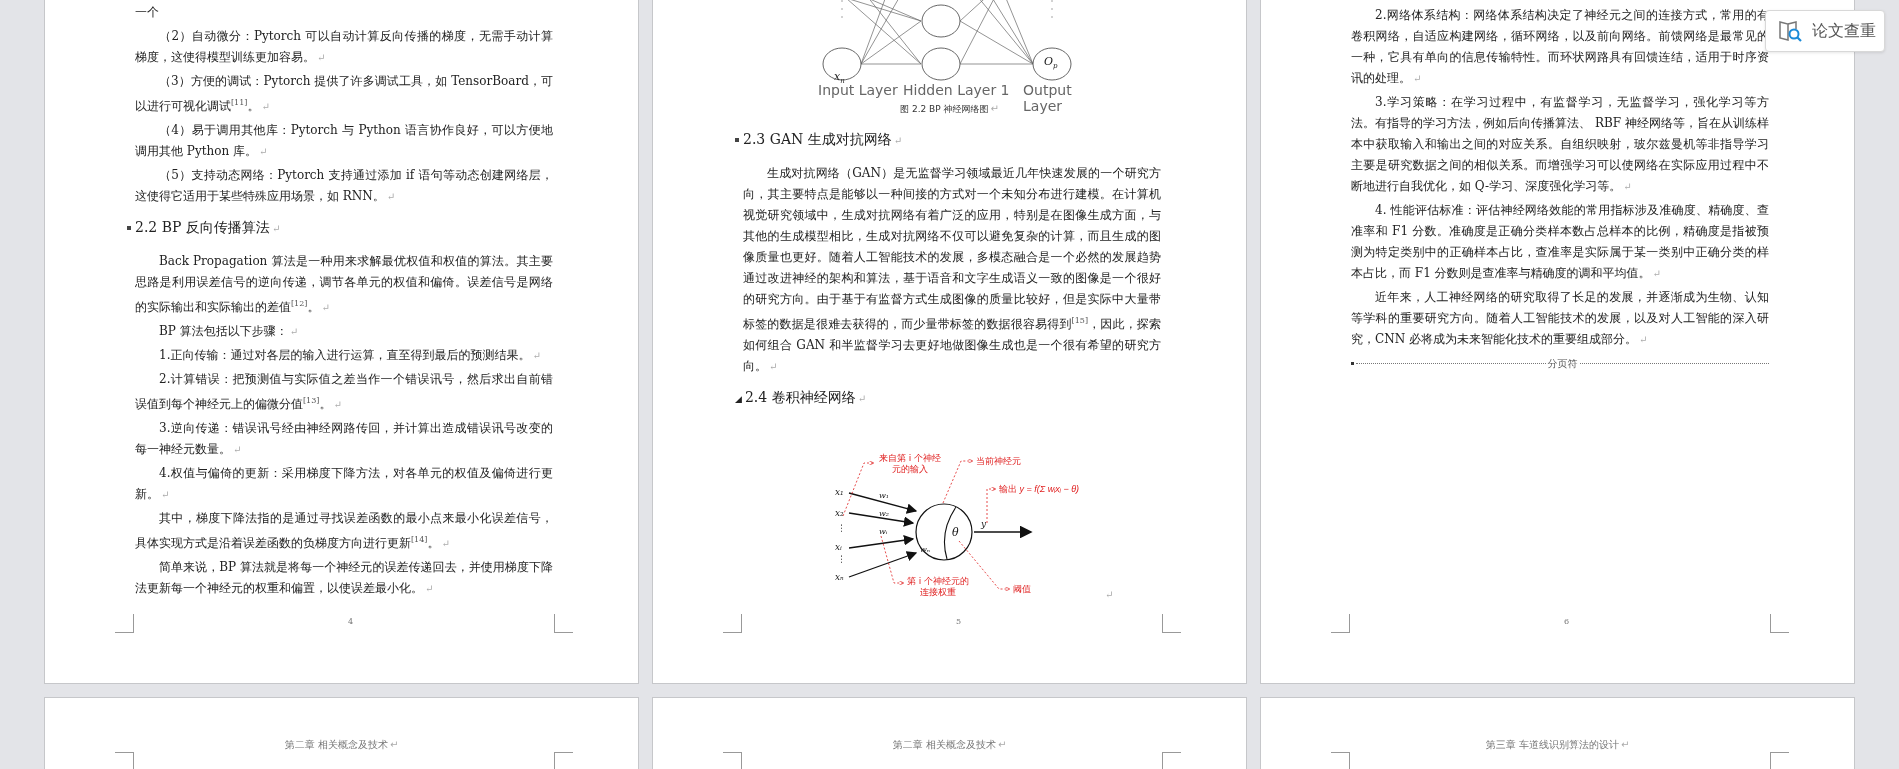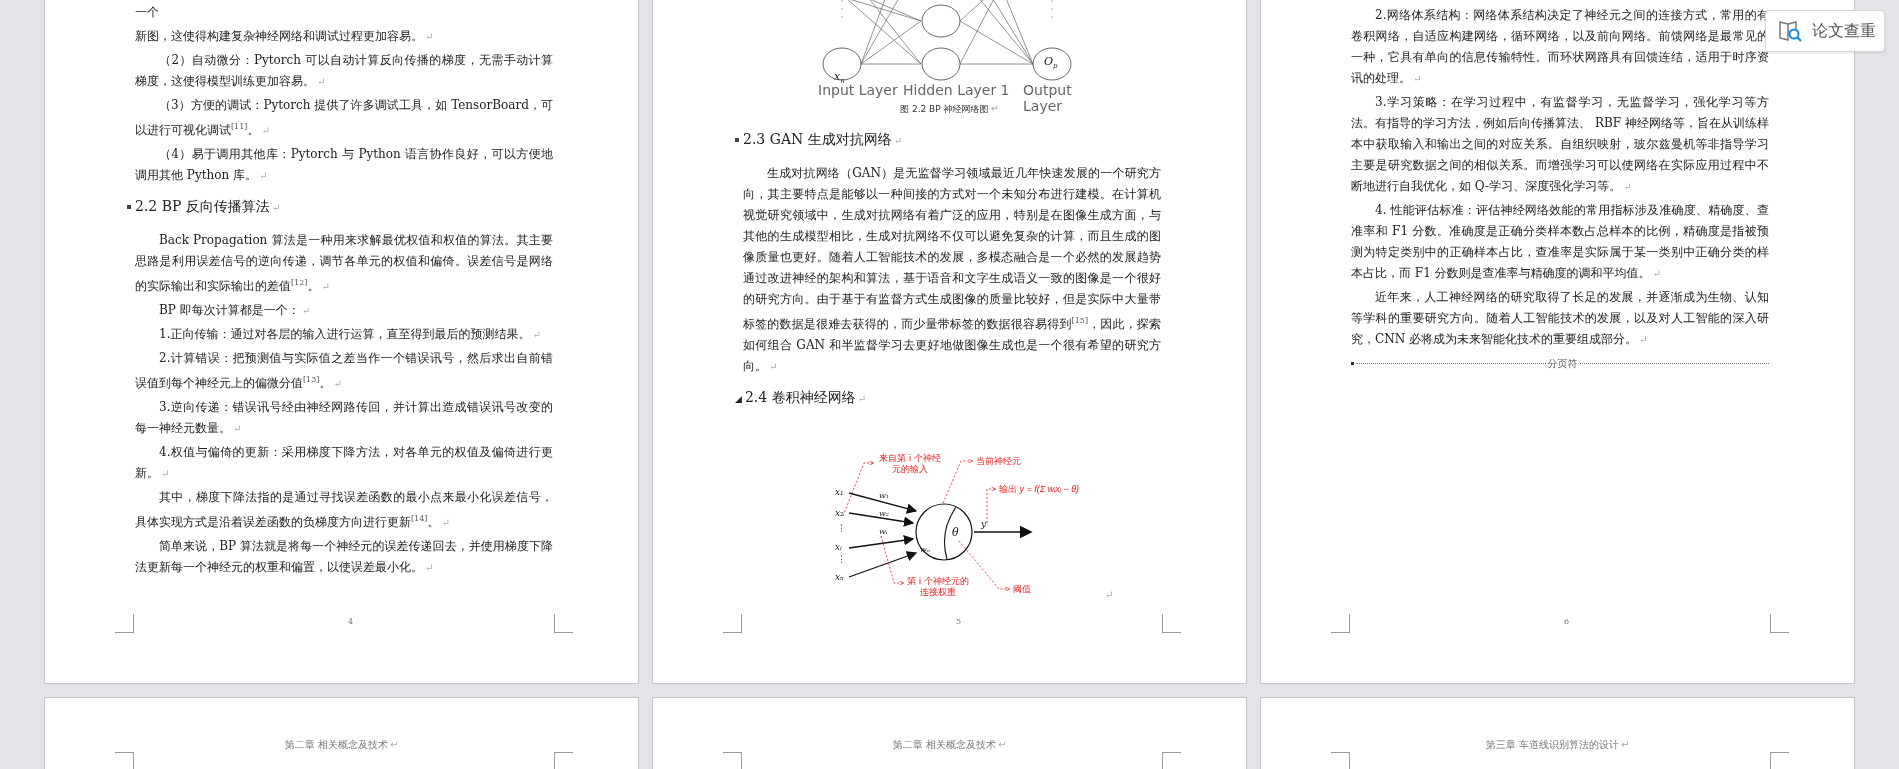--- a/index.html
+++ b/index.html
@@ -49,29 +49,29 @@
     font-family:"DejaVu Sans",sans-serif; font-size:16px; color:#555; cursor:pointer;
   }
   .red { fill:#e02020; color:#e02020; }
 </style>
 </head>
 <body>
 
 <div class="page top p1">
   <div class="body" style="top:2px;">
     <p class="para" style="margin-top:-12px;"><span>（1）动态计算图：Pytorch 使用了动态计算图的概念，即每次计算都是一个</span></p>
-    <p class="para noind"><span>新图，这使得构建复杂神经网络和调试过程更加容易。</span><span class="mark">↵</span></p>
     <p class="para"><span>（2）自动微分：Pytorch 可以自动计算反向传播的梯度，无需手动计算梯度，这使得模型训练更加容易。</span><span class="mark">↵</span></p>
     <p class="para"><span>（3）方便的调试：Pytorch 提供了许多调试工具，如 TensorBoard，可以进行可视化调试</span><span class="sup">[11]</span><span>。</span><span class="mark">↵</span></p>
     <p class="para"><span>（4）易于调用其他库：Pytorch 与 Python 语言协作良好，可以方便地调用其他 Python 库。</span><span class="mark">↵</span></p>
+    <p class="para"><span>（5）支持动态网络：Pytorch 支持通过添加 if 语句等动态创建网络层，这使得它适用于某些特殊应用场景，如 RNN。</span><span class="mark">↵</span></p>
 
     <div class="heading"><span class="bullet"></span><span>2.2 BP 反向传播算法</span><span class="mark">↵</span></div>
 
     <p class="para"><span>Back Propagation 算法是一种用来求解最优权值和权值的算法。其主要思路是利用误差信号的逆向传递，调节各单元的权值和偏倚。误差信号是网络的实际输出和实际输出的差值</span><span class="sup">[12]</span><span>。</span><span class="mark">↵</span></p>
-    <p class="para"><span>BP 即每次计算都是一个：</span><span class="mark">↵</span></p>
+    <p class="para"><span>BP 算法包括以下步骤：</span><span class="mark">↵</span></p>
     <p class="para"><span>1.正向传输：通过对各层的输入进行运算，直至得到最后的预测结果。</span><span class="mark">↵</span></p>
     <p class="para"><span>2.计算错误：把预测值与实际值之差当作一个错误讯号，然后求出自前错误值到每个神经元上的偏微分值</span><span class="sup">[13]</span><span>。</span><span class="mark">↵</span></p>
     <p class="para"><span>3.逆向传递：错误讯号经由神经网路传回，并计算出造成错误讯号改变的每一神经元数量。</span><span class="mark">↵</span></p>
     <p class="para"><span>4.权值与偏倚的更新：采用梯度下降方法，对各单元的权值及偏倚进行更新。</span><span class="mark">↵</span></p>
     <p class="para"><span>其中，梯度下降法指的是通过寻找误差函数的最小点来最小化误差信号，具体实现方式是沿着误差函数的负梯度方向进行更新</span><span class="sup">[14]</span><span>。</span><span class="mark">↵</span></p>
     <p class="para"><span>简单来说，BP 算法就是将每一个神经元的误差传递回去，并使用梯度下降法更新每一个神经元的权重和偏置，以使误差最小化。</span><span class="mark">↵</span></p>
   </div>
   <div class="corner c-bl" style="left:70px; top:623px;"></div>
   <div class="corner c-br" style="left:509px; top:623px;"></div>
   <div class="pagenum" style="left:303px; top:626px;">4</div>

